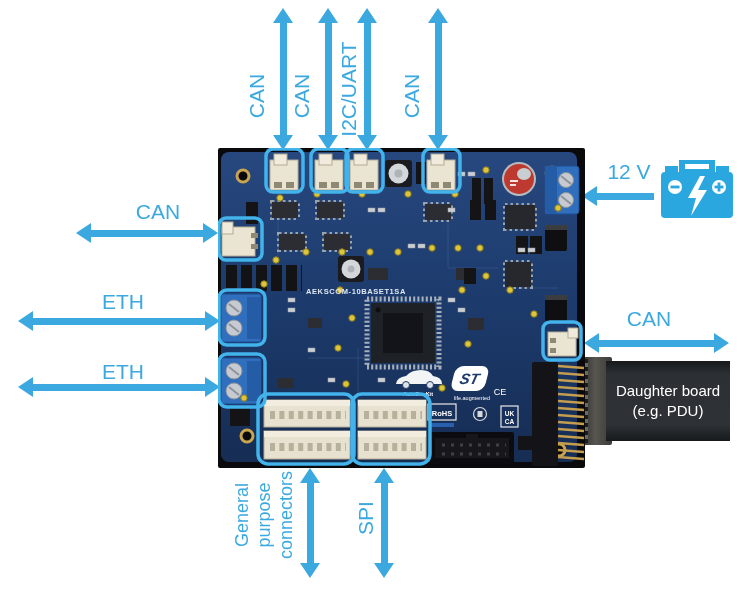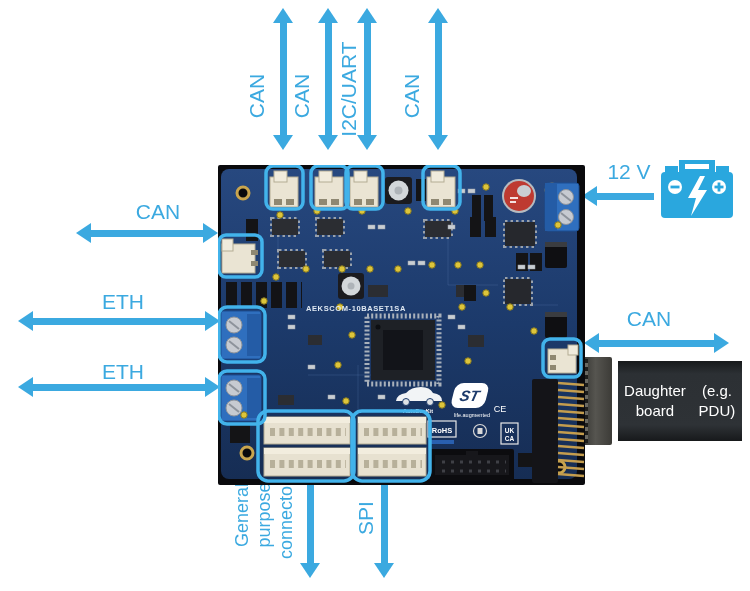--- a/index.html
+++ b/index.html
@@ -40,25 +40,25 @@
     background:linear-gradient(90deg,#353531 0%,#565550 45%,#3c3b37 100%);
     border-radius:2px;
   }
   .daughter-strip::before{
     content:"";position:absolute;left:0;top:2px;bottom:2px;width:6px;
     background:repeating-linear-gradient(180deg,#1d1d1b 0 4px,#6a6962 4px 8px);
   }
   .daughter-box{
     position:absolute;left:606px;top:361px;width:124px;height:80px;
     background:linear-gradient(180deg,#17191b 0%,#2c3034 16%,#2e3236 80%,#17191b 100%);
-    color:#fff;display:flex;flex-direction:row;align-items:center;justify-content:center;
-    font-size:15px;line-height:20px;text-align:center;margin-left:12px;
+    color:#fff;display:flex;flex-direction:column;align-items:center;justify-content:center;
+    font-size:15px;line-height:20px;text-align:center;
   }
   .battery{position:absolute;left:655px;top:156px;}
-  .boardphoto{position:absolute;left:218px;top:165px;text-decoration:underline;}
+  .boardphoto{position:absolute;left:218px;top:148px;text-decoration:underline;}
 </style>
 </head>
 <body>
 
 <div class="canvas">
 
   <div class="lbl vlabel" style="left:197px;top:84px;width:120px;">CAN</div>
   <div class="lbl vlabel" style="left:242px;top:84px;width:120px;">CAN</div>
   <div class="lbl vlabel" style="left:289px;top:77px;width:120px;">I2C/UART</div>
   <div class="lbl vlabel" style="left:352px;top:84px;width:120px;">CAN</div>

